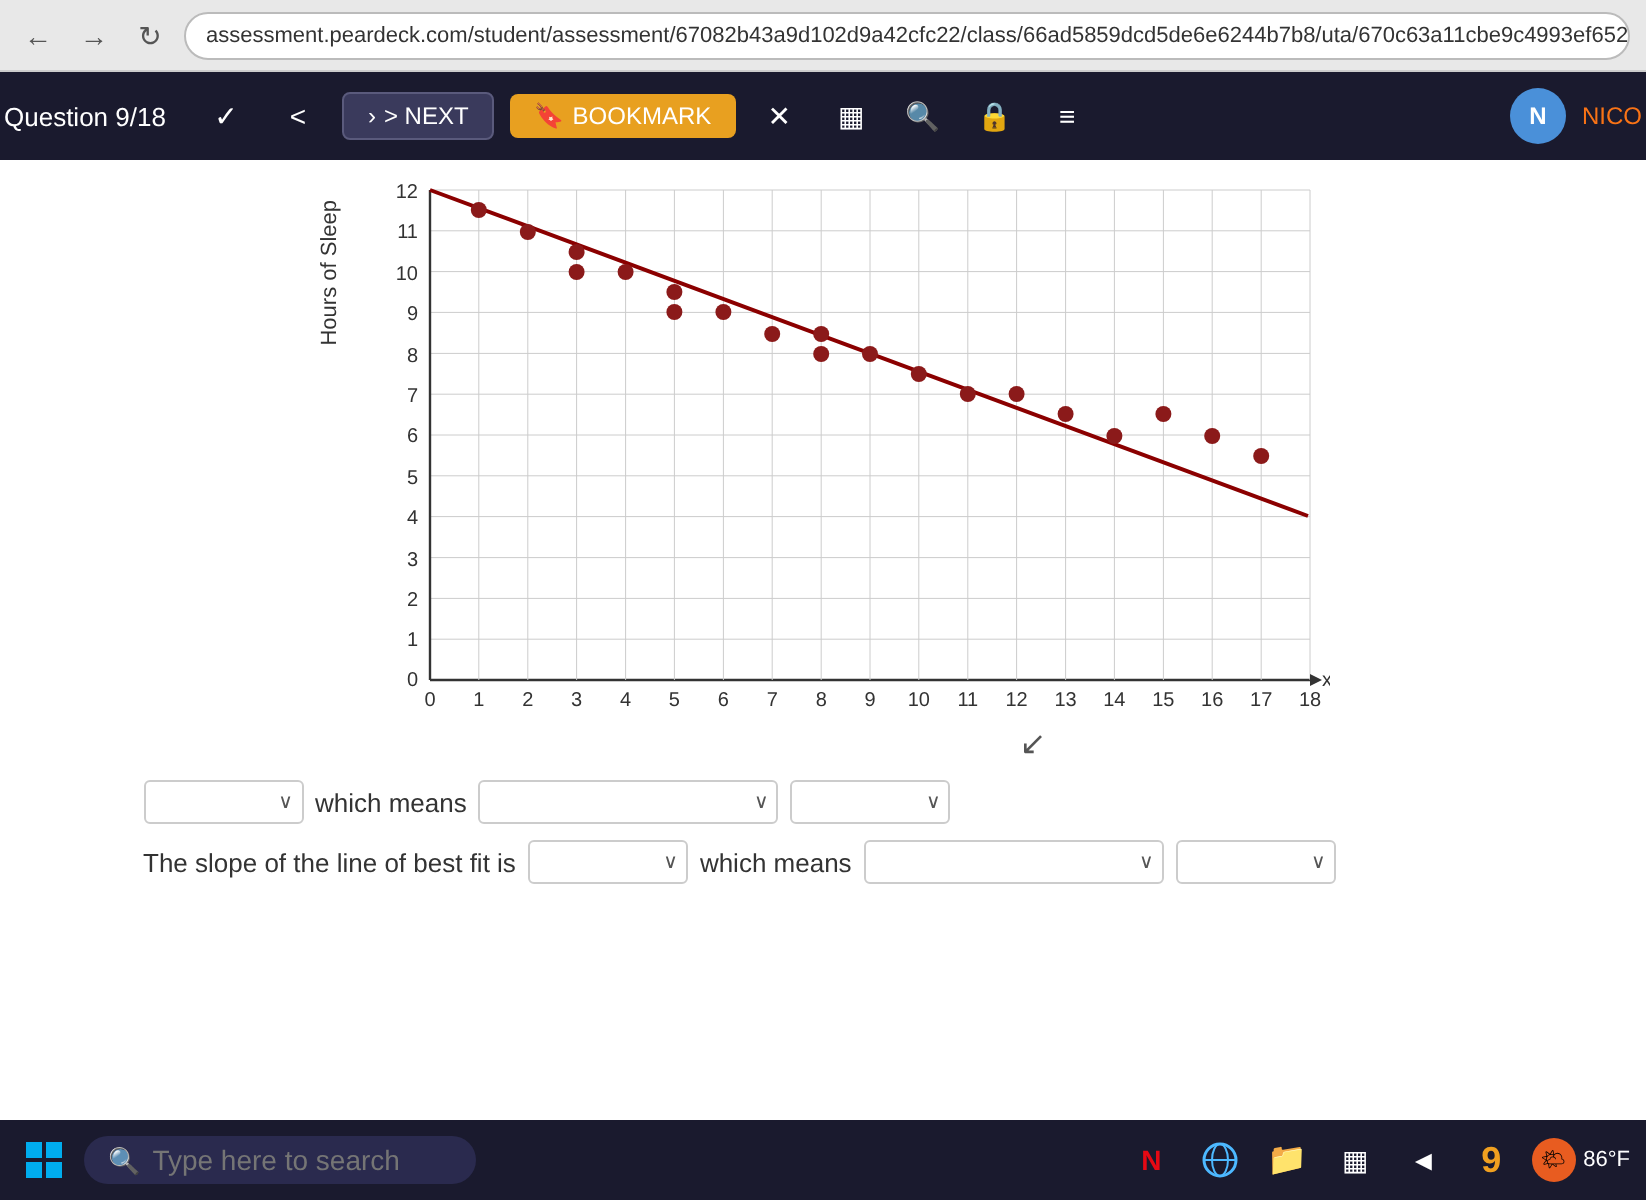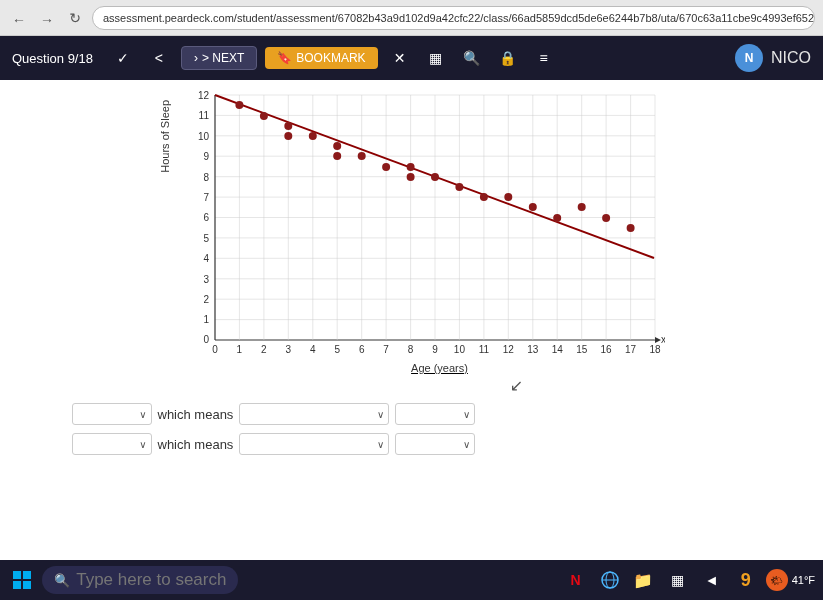--- a/index.html
+++ b/index.html
@@ -44,21 +44,21 @@
       overflow: hidden;
       white-space: nowrap;
     }
 
     
     .top-nav {
       height: 44px;
       background: #1a1a2e;
       display: flex;
       align-items: center;
-      padding: 0 12px;
+      padding: 0 2px;
       gap: 8px;
       color: white;
     }
     .question-label {
       font-size: 13px;
       color: white;
       font-weight: 500;
       margin-right: 8px;
     }
     .nav-icon-btn {
@@ -92,21 +92,21 @@
     .nav-spacer { flex: 1; }
     .user-avatar {
       width: 28px; height: 28px;
       background: #4a90d9;
       border-radius: 50%;
       display: flex; align-items: center; justify-content: center;
       font-size: 12px; color: white; font-weight: bold;
       cursor: pointer;
     }
     .user-label {
-      font-size: 16px; color: #e5e5e5;
+      font-size: 12px; color: #f97316;
     }
 
     
     .main-content {
       background: white;
       height: calc(600px - 36px - 44px - 40px);
       display: flex;
       flex-direction: column;
       align-items: center;
       padding: 10px 20px 0 20px;
@@ -213,21 +213,21 @@
       background: #2a2a4e;
       border-radius: 14px;
       padding: 4px 12px;
       gap: 6px;
       min-width: 180px;
     }
     .search-input-tb {
       background: none;
       border: none;
       color: #22c55e;
-      font-size: 17px;
+      font-size: 14px;
       outline: none;
       width: 150px;
     }
     .taskbar-spacer { flex: 1; }
     .taskbar-icon {
       width: 28px; height: 28px;
       display: flex; align-items: center; justify-content: center;
       cursor: pointer;
       color: white;
       font-size: 16px;
@@ -395,21 +395,20 @@
         <circle cx="357.8" cy="117" r="4" fill="#8b1a1a"></circle>
 
         <circle cx="382.2" cy="128" r="4" fill="#8b1a1a"></circle>
 
         <circle cx="406.7" cy="117" r="4" fill="#8b1a1a"></circle>
 
         <circle cx="431.1" cy="128" r="4" fill="#8b1a1a"></circle>
 
         <circle cx="455.6" cy="138" r="4" fill="#8b1a1a"></circle>
       </svg>
-      <div class="x-axis-label">Age (years)</div>
     </div>
   </div>
 
   <div style="margin-left:210px; margin-top:2px; font-size:16px; color:#555;">↙</div>
 
   <div class="form-area">
     <div class="form-row">
       <div class="select-wrapper">
         <select class="dropdown-select">
           <option value=""></option>
@@ -421,20 +420,21 @@
           <option value=""></option>
         </select>
       </div>
       <div class="select-wrapper">
         <select class="dropdown-select">
           <option value=""></option>
         </select>
       </div>
     </div>
     <div class="form-row">
+      <span class="label-text">The slope of the line of best fit is</span>
       <div class="select-wrapper">
         <select class="dropdown-select">
           <option value=""></option>
         </select>
       </div>
       <span>which means</span>
       <div class="select-wrapper">
         <select class="dropdown-select" style="min-width:150px;">
           <option value=""></option>
         </select>
@@ -471,15 +471,15 @@
     </svg>
   </div>
   <div class="taskbar-icon">📁</div>
   <div class="taskbar-icon" style="font-size:14px;">▦</div>
   <div class="taskbar-icon" style="font-size:14px;">◄</div>
   <div class="taskbar-icon" style="font-size:18px; color:#f0a020; font-weight:bold;">9</div>
   <div class="taskbar-right">
     <div class="weather-badge">
       <span style="font-size:10px;">🌤</span>
     </div>
-    <span class="temp-text">41°F</span>
+    <span class="temp-text">86°F</span>
   </div>
 </div>
 
 </body></html>

